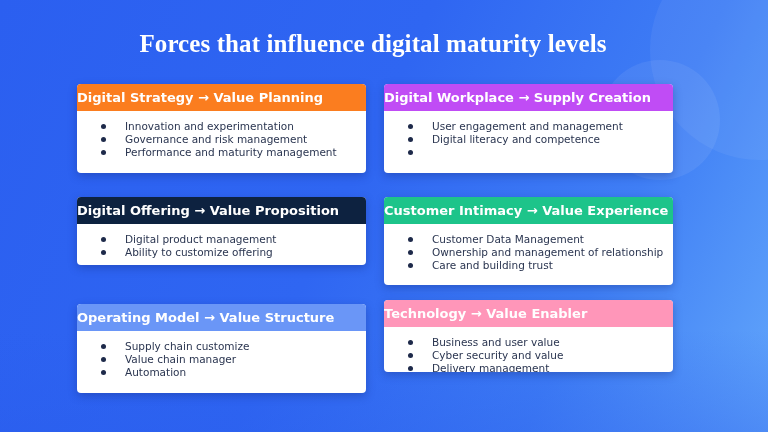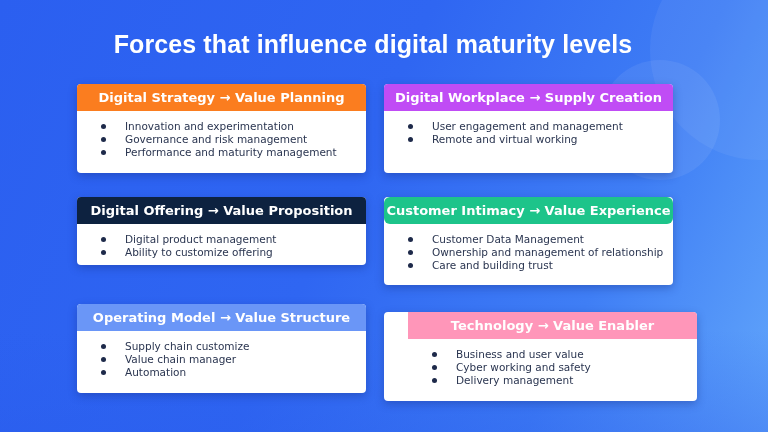--- a/index.html
+++ b/index.html
@@ -16,28 +16,28 @@
     position: absolute; left: 600px; top: 60px; width: 120px; height: 120px;
     border-radius: 50%; background: rgba(255,255,255,0.07);
   }
   .blob3 {
     position: absolute; left: 0; top: 330px; width: 768px; height: 102px;
     background: linear-gradient(180deg, rgba(40,90,235,0) 0%, rgba(40,90,235,0.35) 100%);
   }
   .title {
     position: absolute; left: 0; top: 30px; width: 746px; text-align: center;
     color: #ffffff; font-size: 25px; font-weight: 700; letter-spacing: 0.1px;
-    font-family: Liberation Sans, sans-serif;
+    font-family: Liberation Serif, serif;
   }
   .card {
     position: absolute; width: 289px; background: #ffffff; border-radius: 4px;
     overflow: hidden; box-shadow: 0 3px 8px rgba(20,40,120,0.35);
   }
   .card-header {
-    height: 27px; line-height: 27px; text-align: center; color: #ffffff;
+    height: 27px; line-height: 27px; text-align: left; color: #ffffff;
     font-size: 13px; font-weight: 700; font-family: "DejaVu Sans", sans-serif;
     white-space: nowrap;
   }
   .card-body { padding: 9px 0 0 0; }
   .card-body ul { list-style: none; margin: 0; padding: 0; }
   .card-body li {
     position: relative; padding-left: 48px; font-size: 10.5px; line-height: 13px;
     color: #2a3550; font-family: "DejaVu Sans", sans-serif; white-space: nowrap;
   }
   .bullet {
@@ -63,59 +63,60 @@
       <li><span class="bullet"></span><span>Performance and maturity management</span></li>
     </ul>
   </div>
 </div>
 
 <div class="card" style="left:384px; top:84px; height:89px;">
   <div class="card-header" style="background:#c04cf5;">Digital Workplace → Supply Creation</div>
   <div class="card-body">
     <ul>
       <li><span class="bullet"></span><span>User engagement and management</span></li>
-      <li><span class="bullet"></span><span>Remote and virtual working</span></li>
+      <li><span class="bullet"></span><span>Digital literacy and competence</span></li>
+      <li><span class="bullet"></span></li>
     </ul>
   </div>
 </div>
 
 <div class="card" style="left:77px; top:197px; height:68px;">
   <div class="card-header" style="background:#0d2240;">Digital Offering → Value Proposition</div>
   <div class="card-body">
     <ul>
       <li><span class="bullet"></span><span>Digital product management</span></li>
       <li><span class="bullet"></span><span>Ability to customize offering</span></li>
     </ul>
   </div>
 </div>
 
 <div class="card" style="left:384px; top:197px; height:88px;">
-  <div class="card-header" style="background:#1dc48a;border-radius:6px;">Customer Intimacy → Value Experience</div>
+  <div class="card-header" style="background:#1dc48a;">Customer Intimacy → Value Experience</div>
   <div class="card-body">
     <ul>
       <li><span class="bullet"></span><span>Customer Data Management</span></li>
       <li><span class="bullet"></span><span>Ownership and management of relationship</span></li>
       <li><span class="bullet"></span><span>Care and building trust</span></li>
     </ul>
   </div>
 </div>
 
 <div class="card" style="left:77px; top:304px; height:89px;">
   <div class="card-header" style="background:#6a96f7;">Operating Model → Value Structure</div>
   <div class="card-body">
     <ul>
       <li><span class="bullet"></span><span>Supply chain customize</span></li>
       <li><span class="bullet"></span><span>Value chain manager</span></li>
       <li><span class="bullet"></span><span>Automation</span></li>
     </ul>
   </div>
 </div>
 
-<div class="card" style="left:384px; top:312px; height:89px;padding-left:24px;">
+<div class="card" style="left:384px; top:300px; height:72px;">
   <div class="card-header" style="background:#ff96b9;">Technology → Value Enabler</div>
   <div class="card-body">
     <ul>
       <li><span class="bullet"></span><span>Business and user value</span></li>
-      <li><span class="bullet"></span><span>Cyber working and safety</span></li>
+      <li><span class="bullet"></span><span>Cyber security and value</span></li>
       <li><span class="bullet"></span><span>Delivery management</span></li>
     </ul>
   </div>
 </div>
 
 </body></html>

